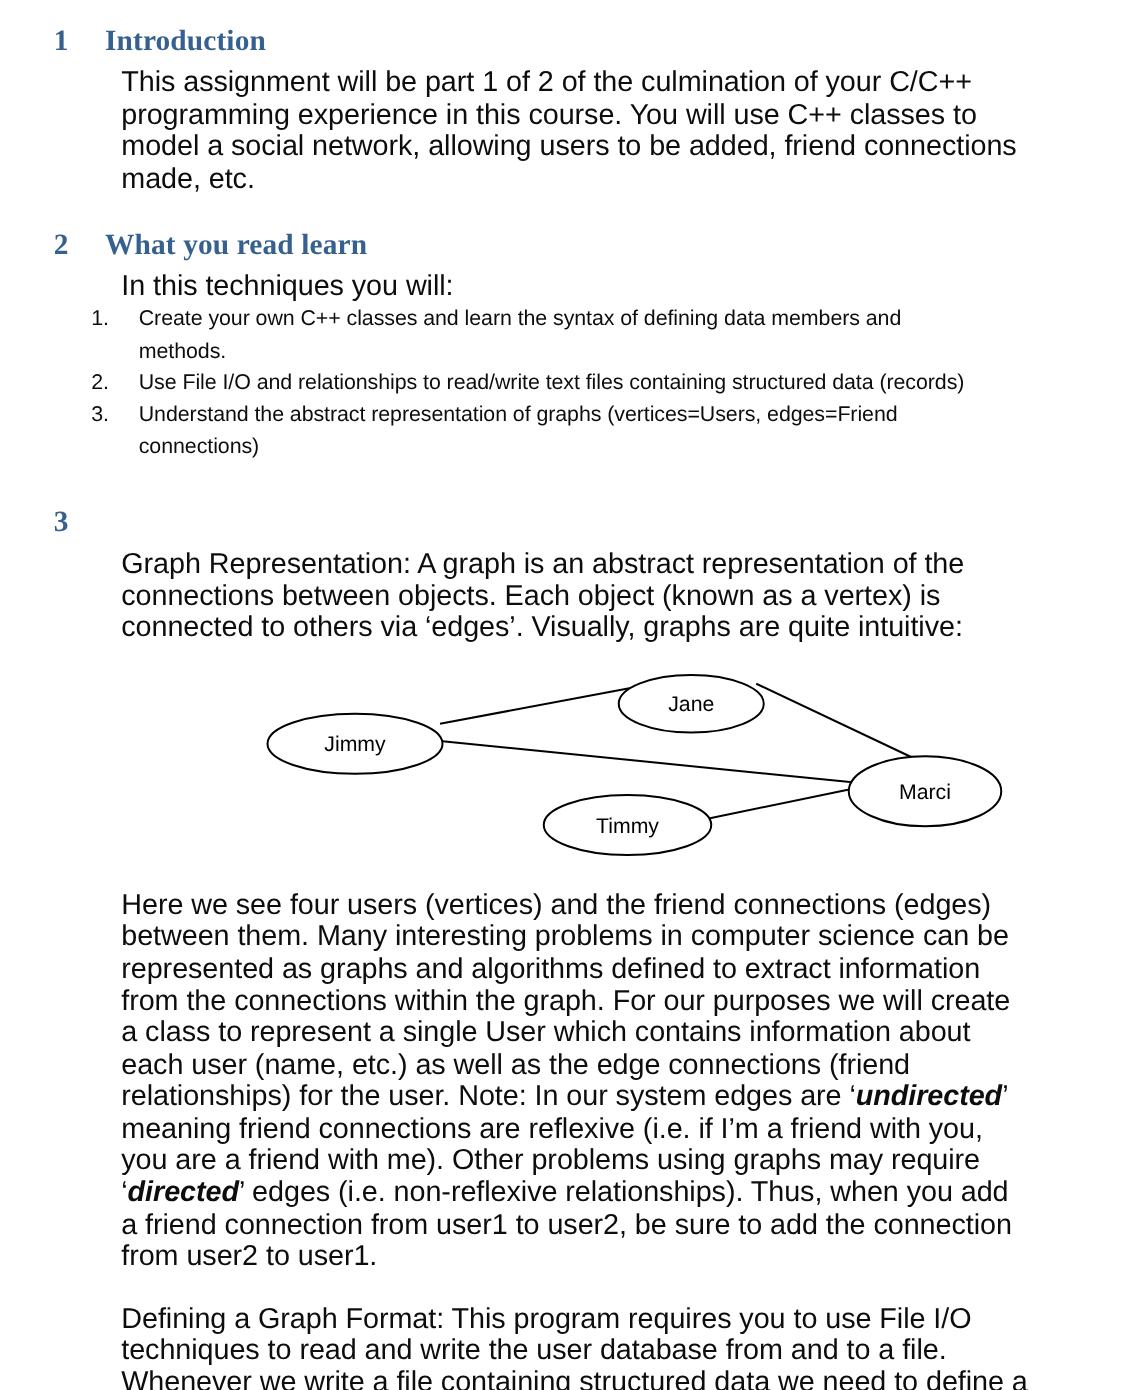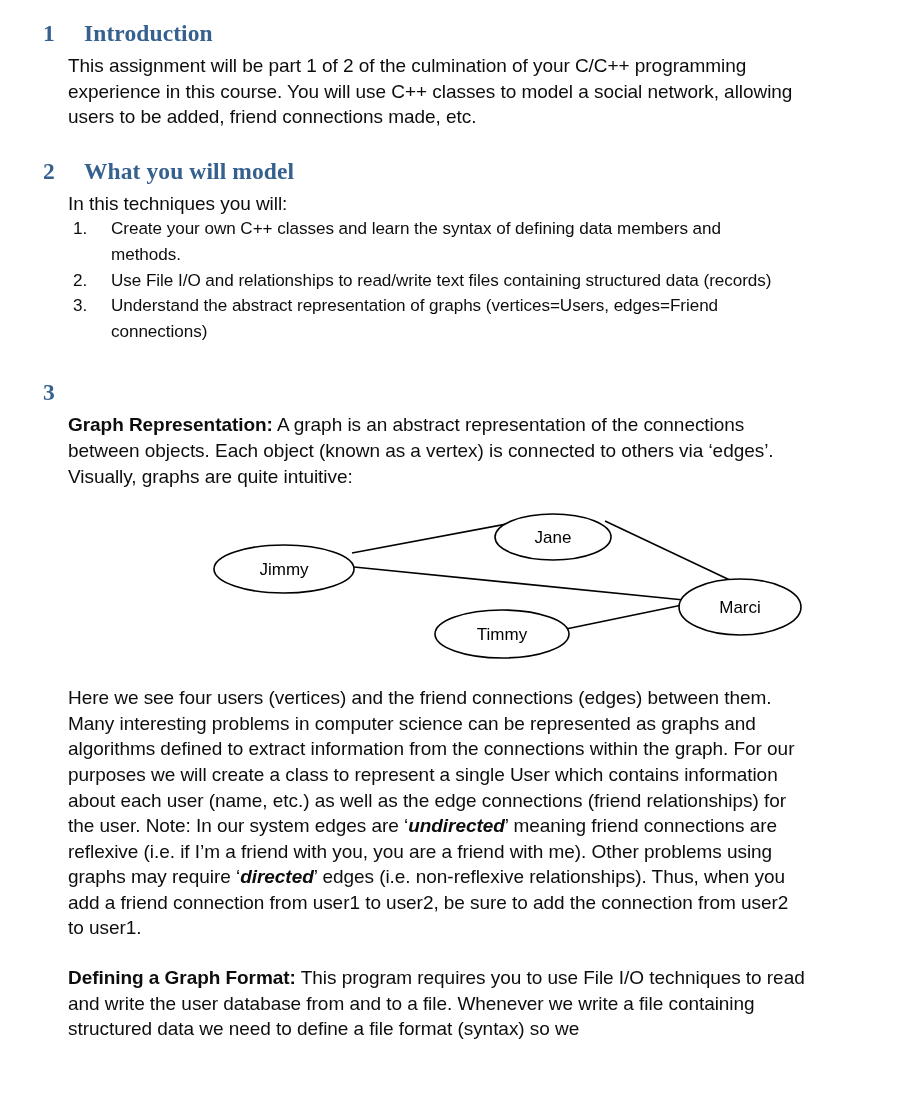--- a/index.html
+++ b/index.html
@@ -38,32 +38,32 @@
   .section .num {
     width: 41px;
     flex: 0 0 41px;
   }
   .section .title {
     white-space: nowrap;
   }
 
   
   .body-block {
-    margin-left: 25px;
-    font-size: 19px;
+    margin-left: 54px;
+    font-size: 23px;
     line-height: 25.6px;
     color: #0d0d0d;
     letter-spacing: -0.05px;
     max-width: 741px;
   }
   .body-block p {
     margin: 0;
   }
   .lead-in {
-    font-weight: bold;
+    font-weight: normal;
   }
   b { font-weight: bold; font-style: italic; }
 
   
   ol.task-list {
     margin: 0;
     padding: 0;
     list-style: none;
     max-width: 741px;
   }
@@ -118,21 +118,21 @@
   </div>
   <div class="gap-intro"></div>
   <div class="body-block">
     <p>This assignment will be part 1 of 2 of the culmination of your C/C++ programming experience in this course.  You will use C++ classes to model a social network, allowing users to be added, friend connections made, etc.</p>
   </div>
 
   <div class="gap-s1-s2"></div>
 
   <div class="section">
     <span class="num">2</span>
-    <span class="title">What you will model</span>
+    <span class="title">What you read learn</span>
   </div>
   <div class="gap-intro"></div>
   <div class="body-block">
     <p>In this techniques you will:</p>
   </div>
   <ol class="task-list">
     <li>
       <span class="marker">1.</span>
       <span>Create your own C++ classes and learn the syntax of defining data members and methods.</span>
     </li>

